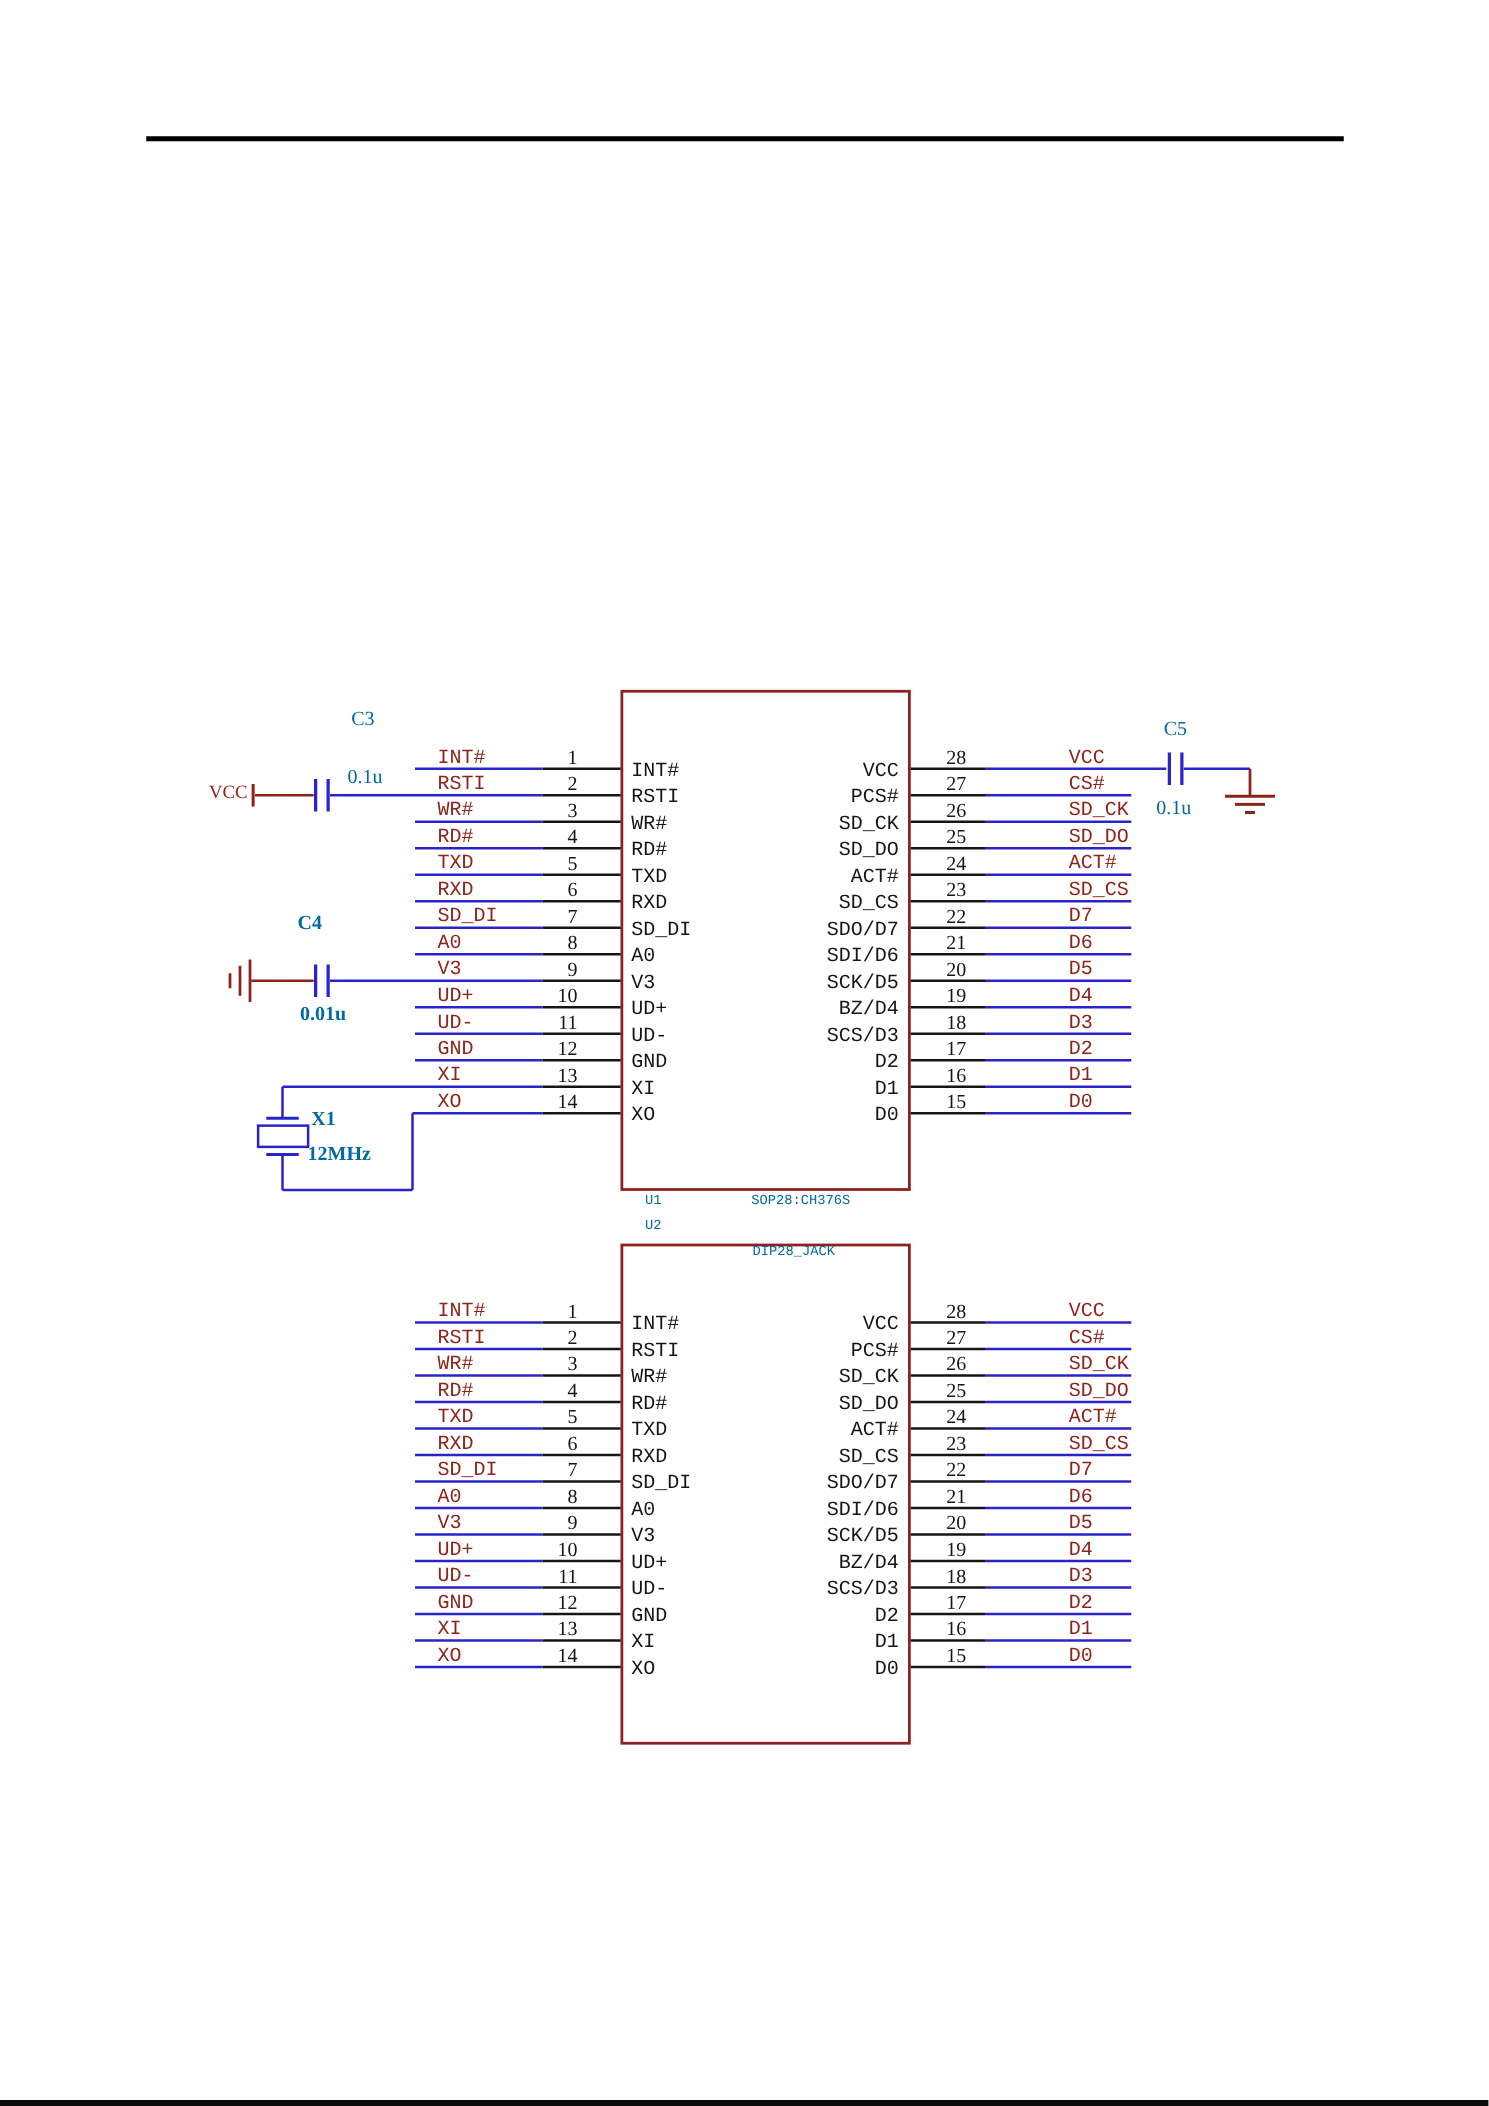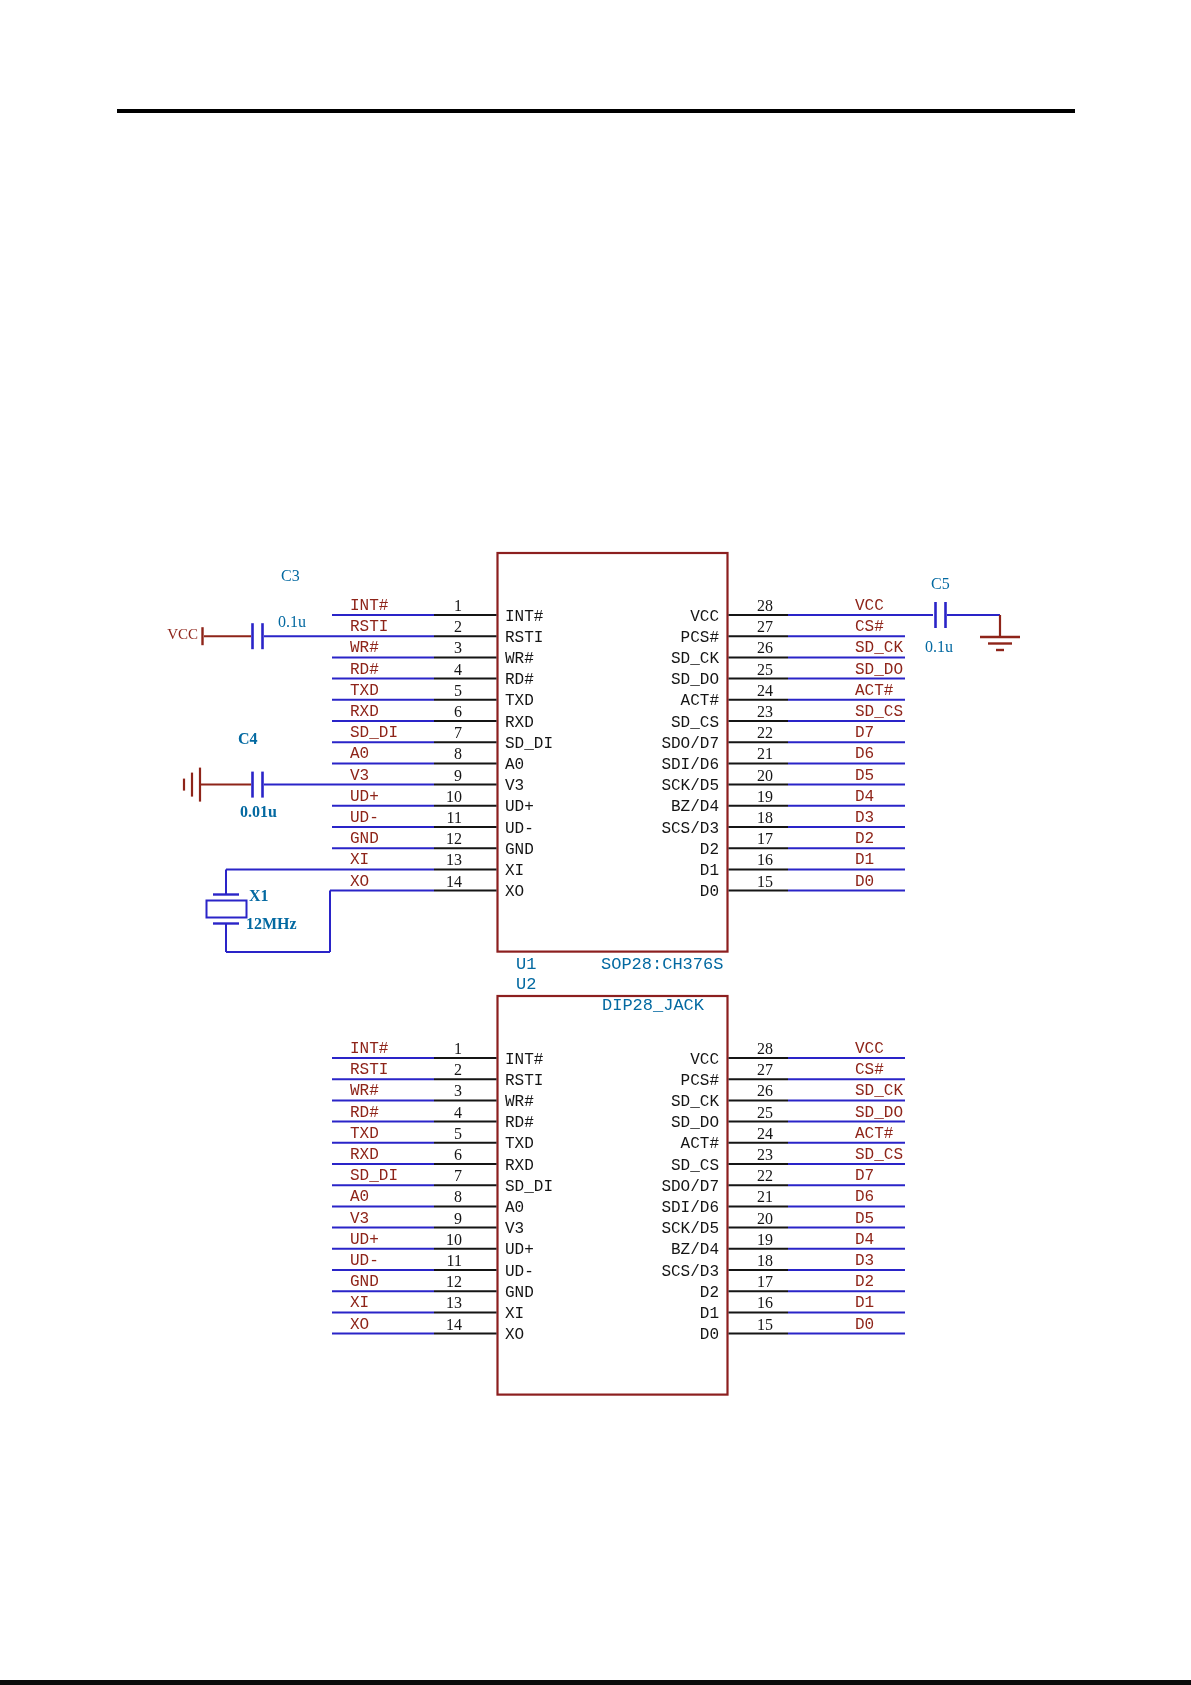--- a/index.html
+++ b/index.html
@@ -7,21 +7,21 @@
         font-family:"Liberation Serif",serif;}
   #schematic-svg{position:absolute;left:0;top:0;}
   
   .mono{font-family:"Liberation Mono","DejaVu Sans Mono",monospace;font-size:16px;}
   .num{font-family:"Liberation Serif","DejaVu Serif",serif;font-size:16px;}
   
   .lbl{position:absolute;white-space:nowrap;line-height:1;}
   .serif15{font-family:"Liberation Serif",serif;font-size:15px;}
   .serif16{font-family:"Liberation Serif",serif;font-size:16px;}
   .serif25b{font-family:"Liberation Serif",serif;font-size:16px;font-weight:bold;}
-  .mono15{font-family:"Liberation Mono","DejaVu Sans Mono",monospace;font-size:17px;}
+  .mono15{font-family:"Liberation Mono","DejaVu Sans Mono",monospace;font-size:11px;}
   .blue{color:#0369a1;}
   .maroon{color:#8e2419;}
   .rule{position:absolute;}
 </style>
 </head>
 <body>
 
 <div id="page">
 
   <div class="rule" style="left: 117px; top: 109px; width: 958px; height: 4px; background: rgb(0, 0, 0);"></div>

